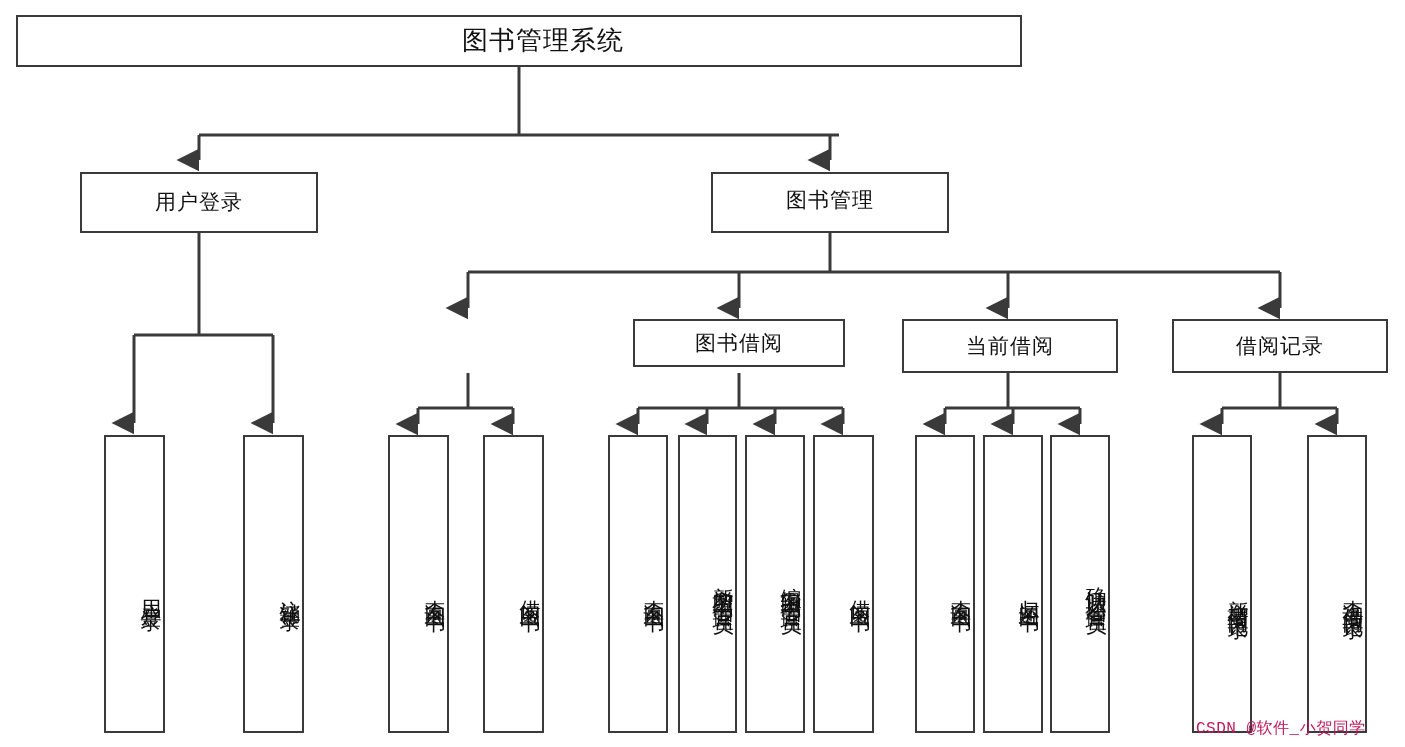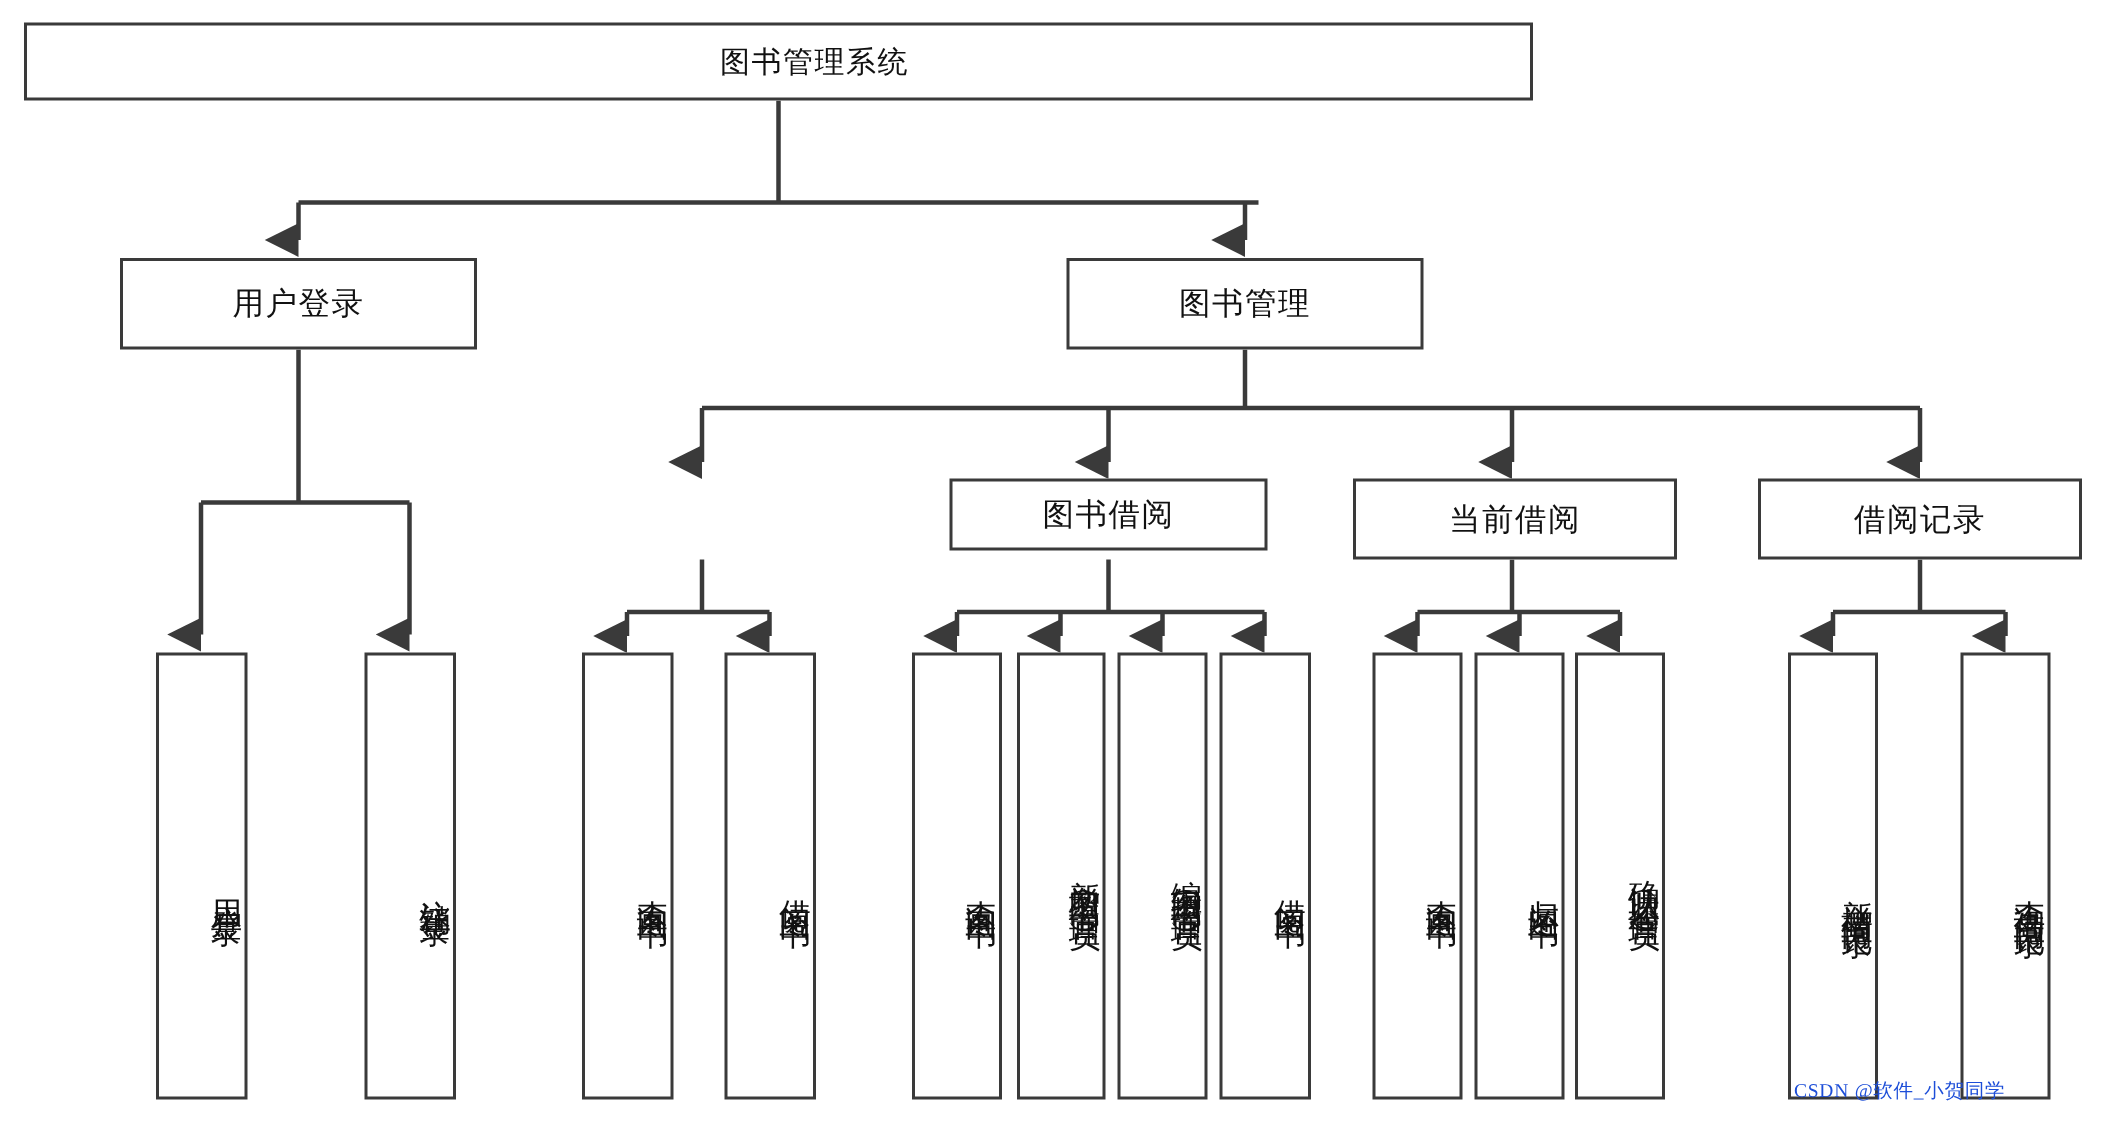--- a/index.html
+++ b/index.html
@@ -32,44 +32,44 @@
     justify-content:center;
     text-align:center;
     color:#111111;
     line-height:1.15;
   }
   .node.h{
     font-size:21px;
     letter-spacing:1px;
   }
   .node.root{
-    font-size:20px;
+    font-size:26px;
     padding-left:48px;
   }
   .node.v{
     font-size:21px;
     writing-mode:vertical-rl;
     text-orientation:upright;
     letter-spacing:4px;
     align-items:flex-start;
     justify-content:center;
     padding-top:14px;
   }
   .node.v .vlabel{
     writing-mode:vertical-rl;
     text-orientation:upright;
     display:block;
   }
   .watermark{
     position:absolute;
-    font-size:13px;
-    color:#1d4ed8;
+    font-size:16px;
+    color:#be185d;
     white-space:nowrap;
     letter-spacing:0.5px;
-    font-family:Liberation Serif, serif;
+    font-family:Liberation Mono, monospace;
   }
 </style>
 </head>
 <body>
 
 <div id="canvas">
 
   <svg id="edges" viewBox="0 0 1405 747" width="1405" height="747" xmlns="http://www.w3.org/2000/svg">
     <defs>
       <marker id="arrow" viewBox="0 0 12 12" refX="6" refY="10" markerWidth="9" markerHeight="9" orient="auto-start-reverse">
@@ -125,21 +125,21 @@
   </svg>
 
   <div class="node h root" style="left:16px;top:15px;width:1006px;height:52px;">
     <span>图书管理系统</span>
   </div>
 
   <div class="node h" style="left:80px;top:172px;width:238px;height:61px;">
     <span>用户登录</span>
   </div>
 
-  <div class="node h" style="left:711px;top:172px;width:238px;height:61px;">
+  <div class="node h" style="left:711px;top:172px;width:238px;height:61px;font-family:Liberation Mono, monospace;">
     <span>图书管理</span>
   </div>
 
 
   <div class="node h" style="left:633px;top:319px;width:212px;height:48px;">
     <span>图书借阅</span>
   </div>
 
   <div class="node h" style="left:902px;top:319px;width:216px;height:54px;justify-content:center;">
     <span>当前借阅</span>

